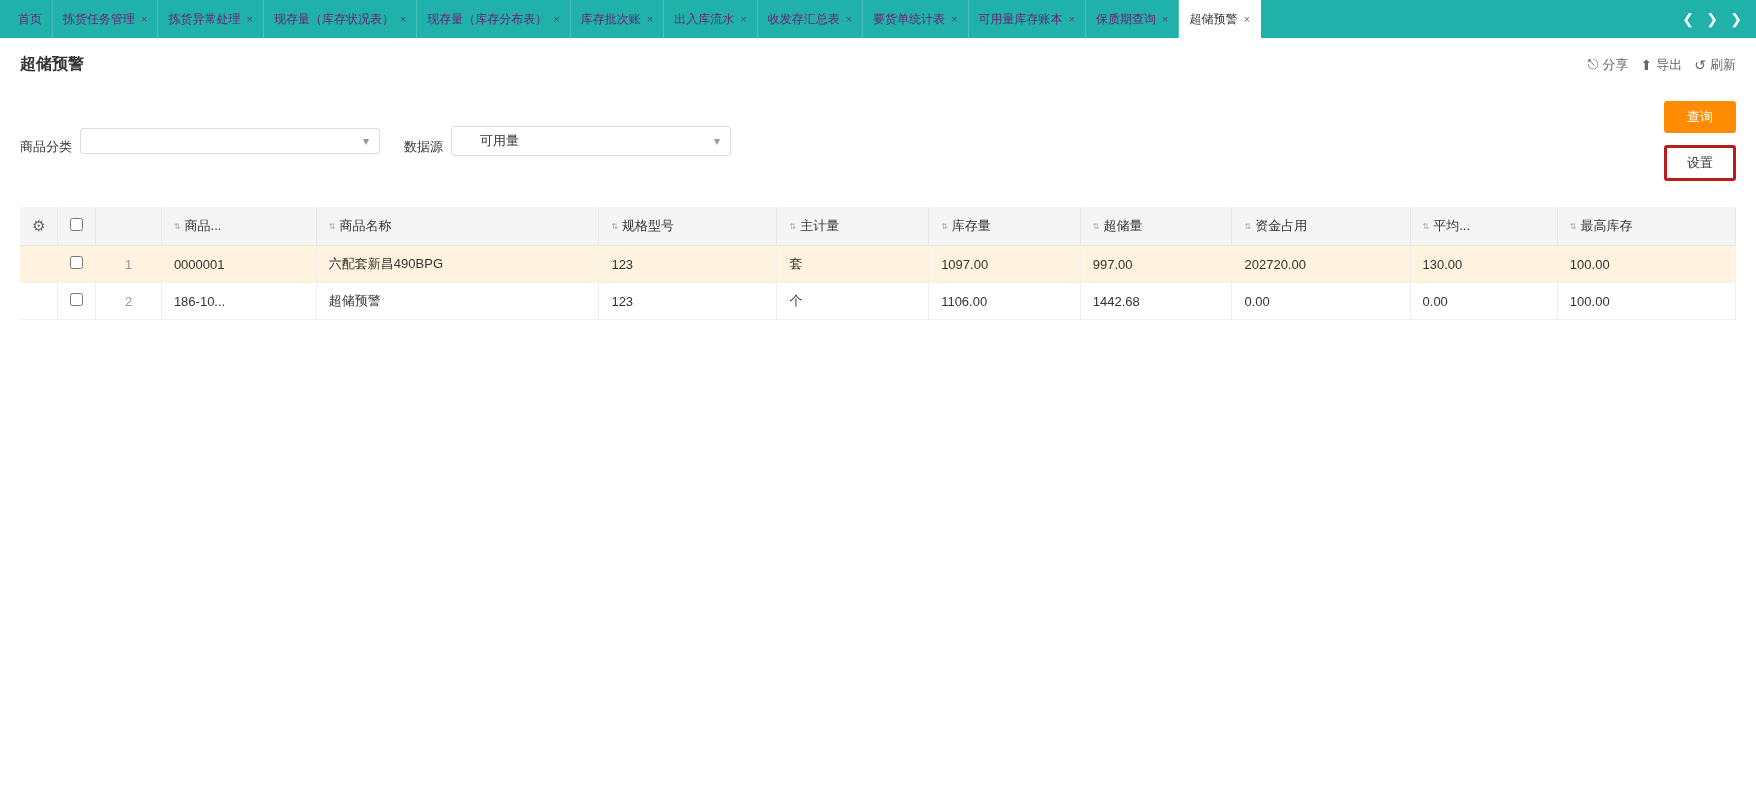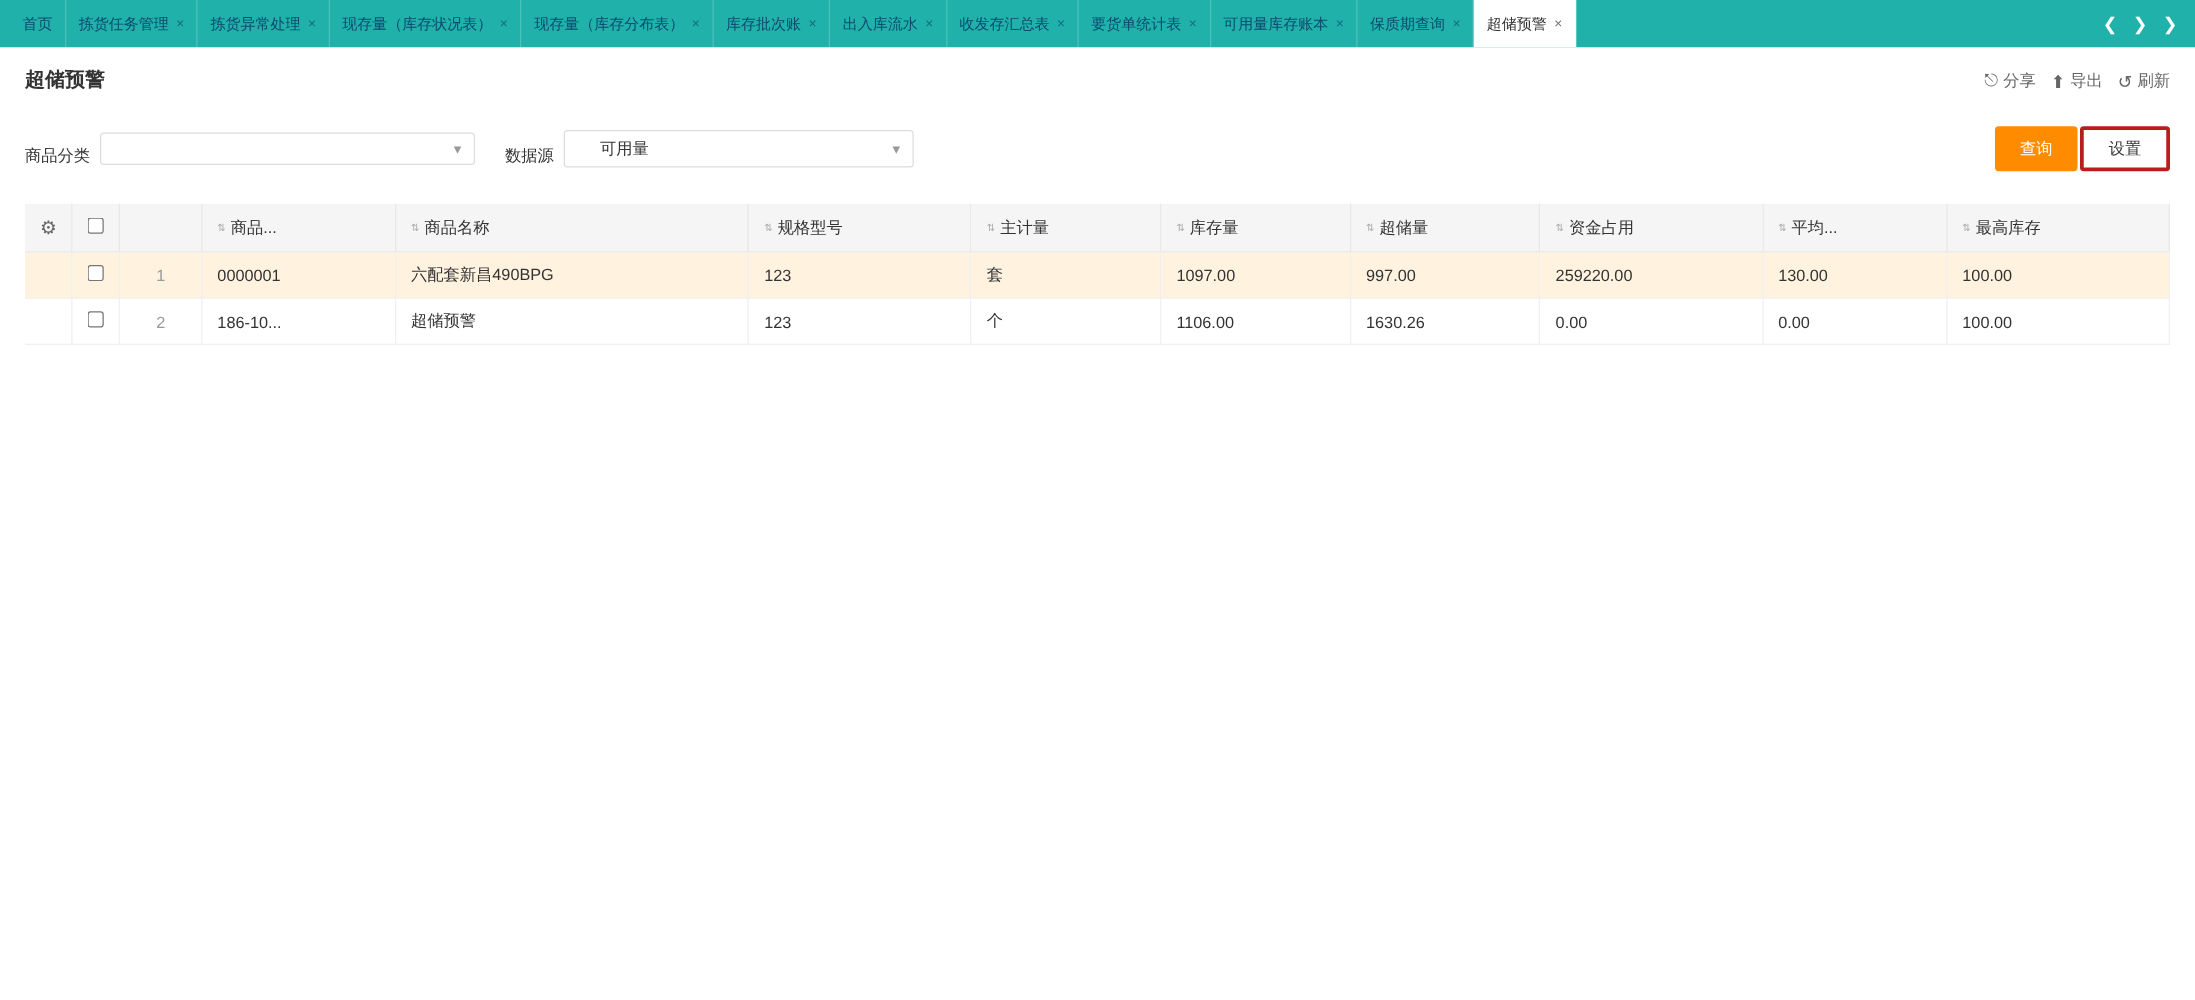--- a/index.html
+++ b/index.html
@@ -12,21 +12,21 @@
       background: #20b2aa;
       height: 38px;
       padding: 0 8px;
       overflow: hidden;
     }
     .nav-tab {
       display: flex;
       align-items: center;
       padding: 0 10px;
       height: 38px;
-      color: #0c4a6e;
+      color: #701a75;
       font-size: 12px;
       white-space: nowrap;
       cursor: pointer;
       border-right: 1px solid rgba(255,255,255,0.2);
       position: relative;
     }
     .nav-tab.active { background: #fff; color: #333; }
     .nav-tab .close-x {
       margin-left: 6px;
       font-size: 11px;
@@ -137,22 +137,22 @@
       border: 3px solid #b91c1c;
       border-radius: 3px;
       padding: 6px 20px;
       cursor: pointer;
       font-size: 13px;
     }
 
     .filter-buttons {
       margin-left: auto;
       display: flex;
-      flex-direction: row;
-      gap: 2px;
+      flex-direction: column;
+      gap: 12px;
     }
 
     
     .data-table {
       width: 100%;
       border-collapse: collapse;
       font-size: 13px;
     }
     .data-table thead tr {
       background: #f5f5f5;
@@ -309,36 +309,36 @@
       <td class="checkbox-cell">
         <input type="checkbox" style="">
       </td>
       <td class="row-num">1</td>
       <td>0000001</td>
       <td>六配套新昌490BPG</td>
       <td>123</td>
       <td>套</td>
       <td>1097.00</td>
       <td>997.00</td>
-      <td>259220.00</td>
+      <td>202720.00</td>
       <td>130.00</td>
       <td>100.00</td>
     </tr>
         <tr>
       <td class="gear-cell"></td>
       <td class="checkbox-cell">
         <input type="checkbox" style="">
       </td>
       <td class="row-num">2</td>
       <td>186-10...</td>
       <td>超储预警</td>
       <td>123</td>
       <td>个</td>
       <td>1106.00</td>
-      <td>1630.26</td>
+      <td>1442.68</td>
       <td>0.00</td>
       <td>0.00</td>
       <td>100.00</td>
     </tr>
       </tbody>
   </table>
 
 </div>
 
 </body></html>

